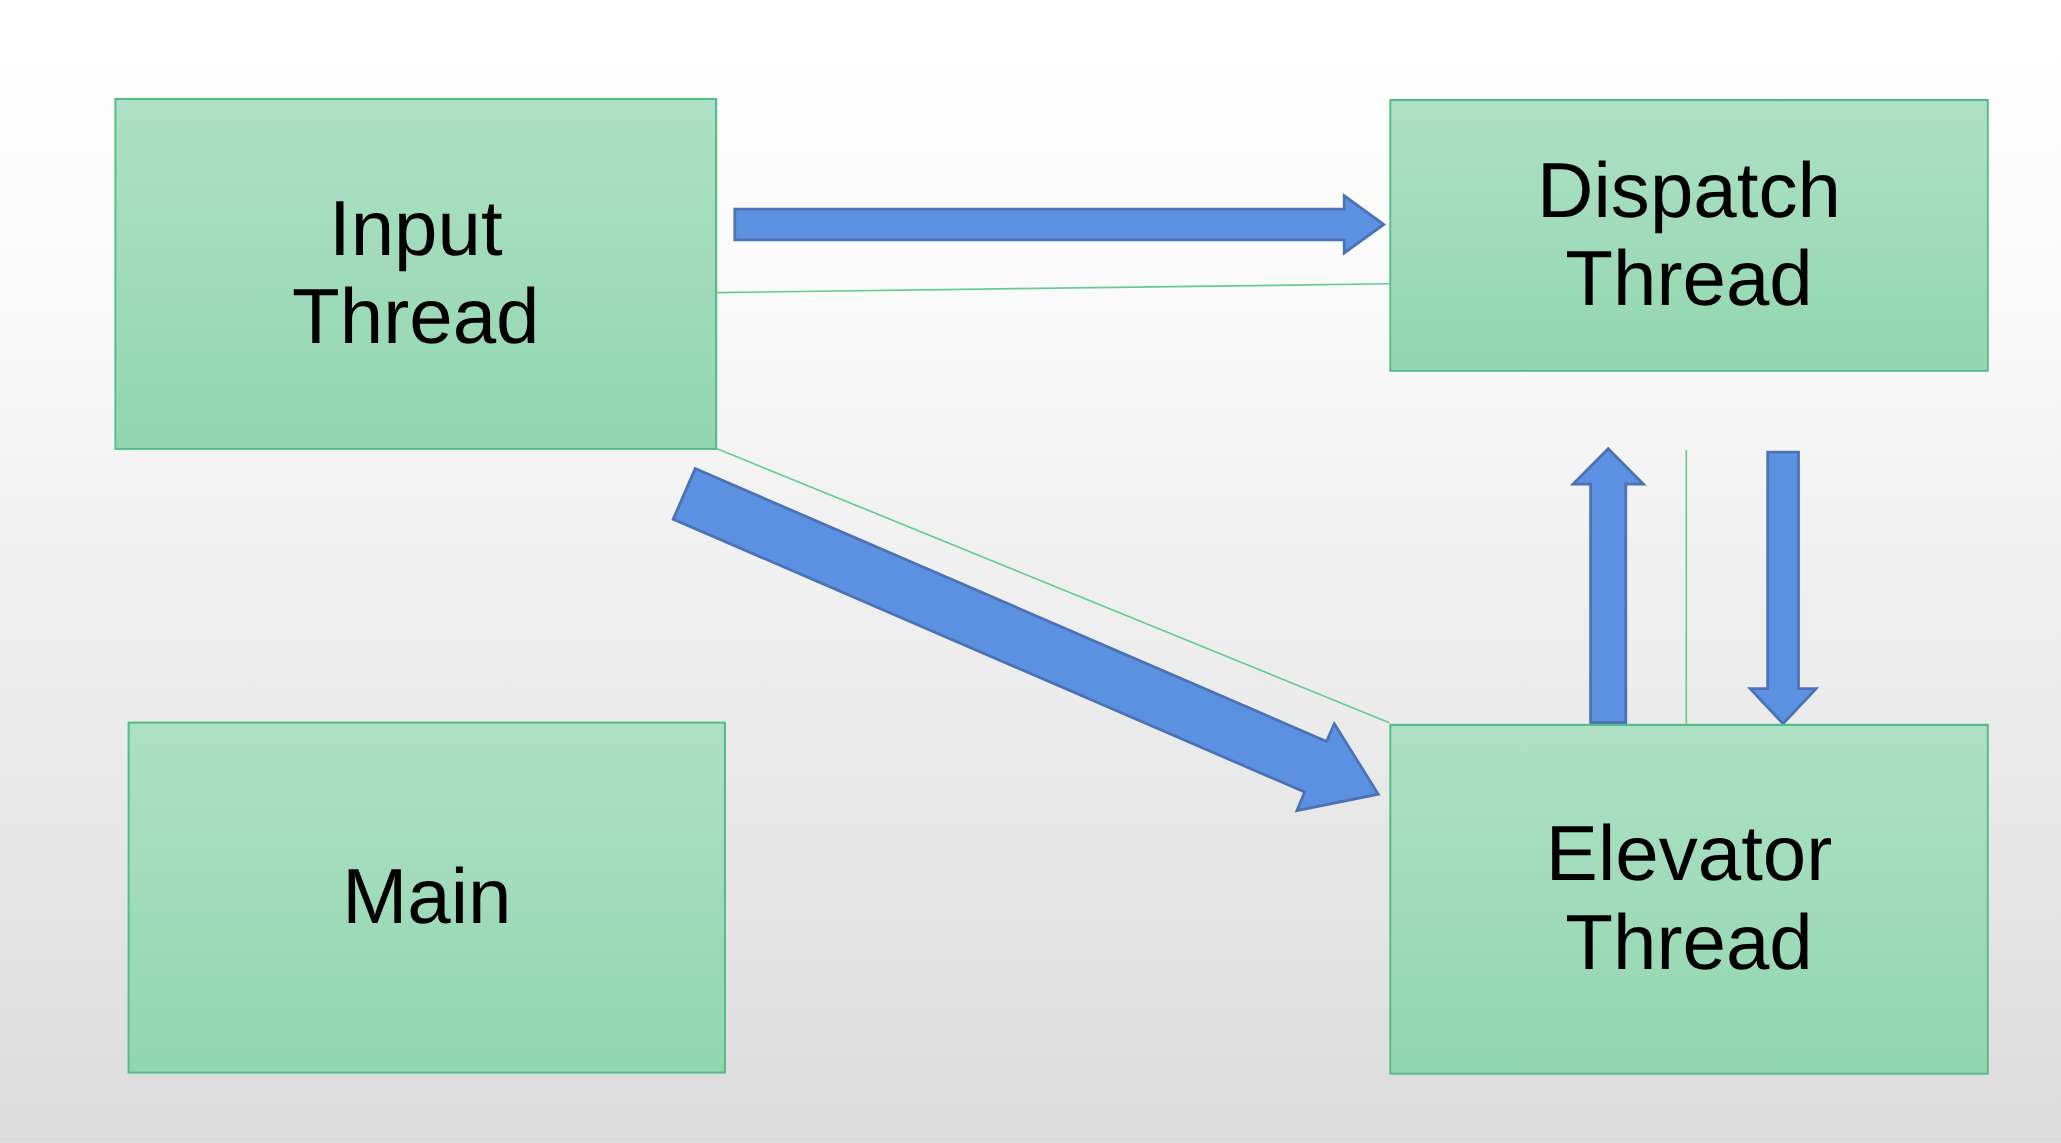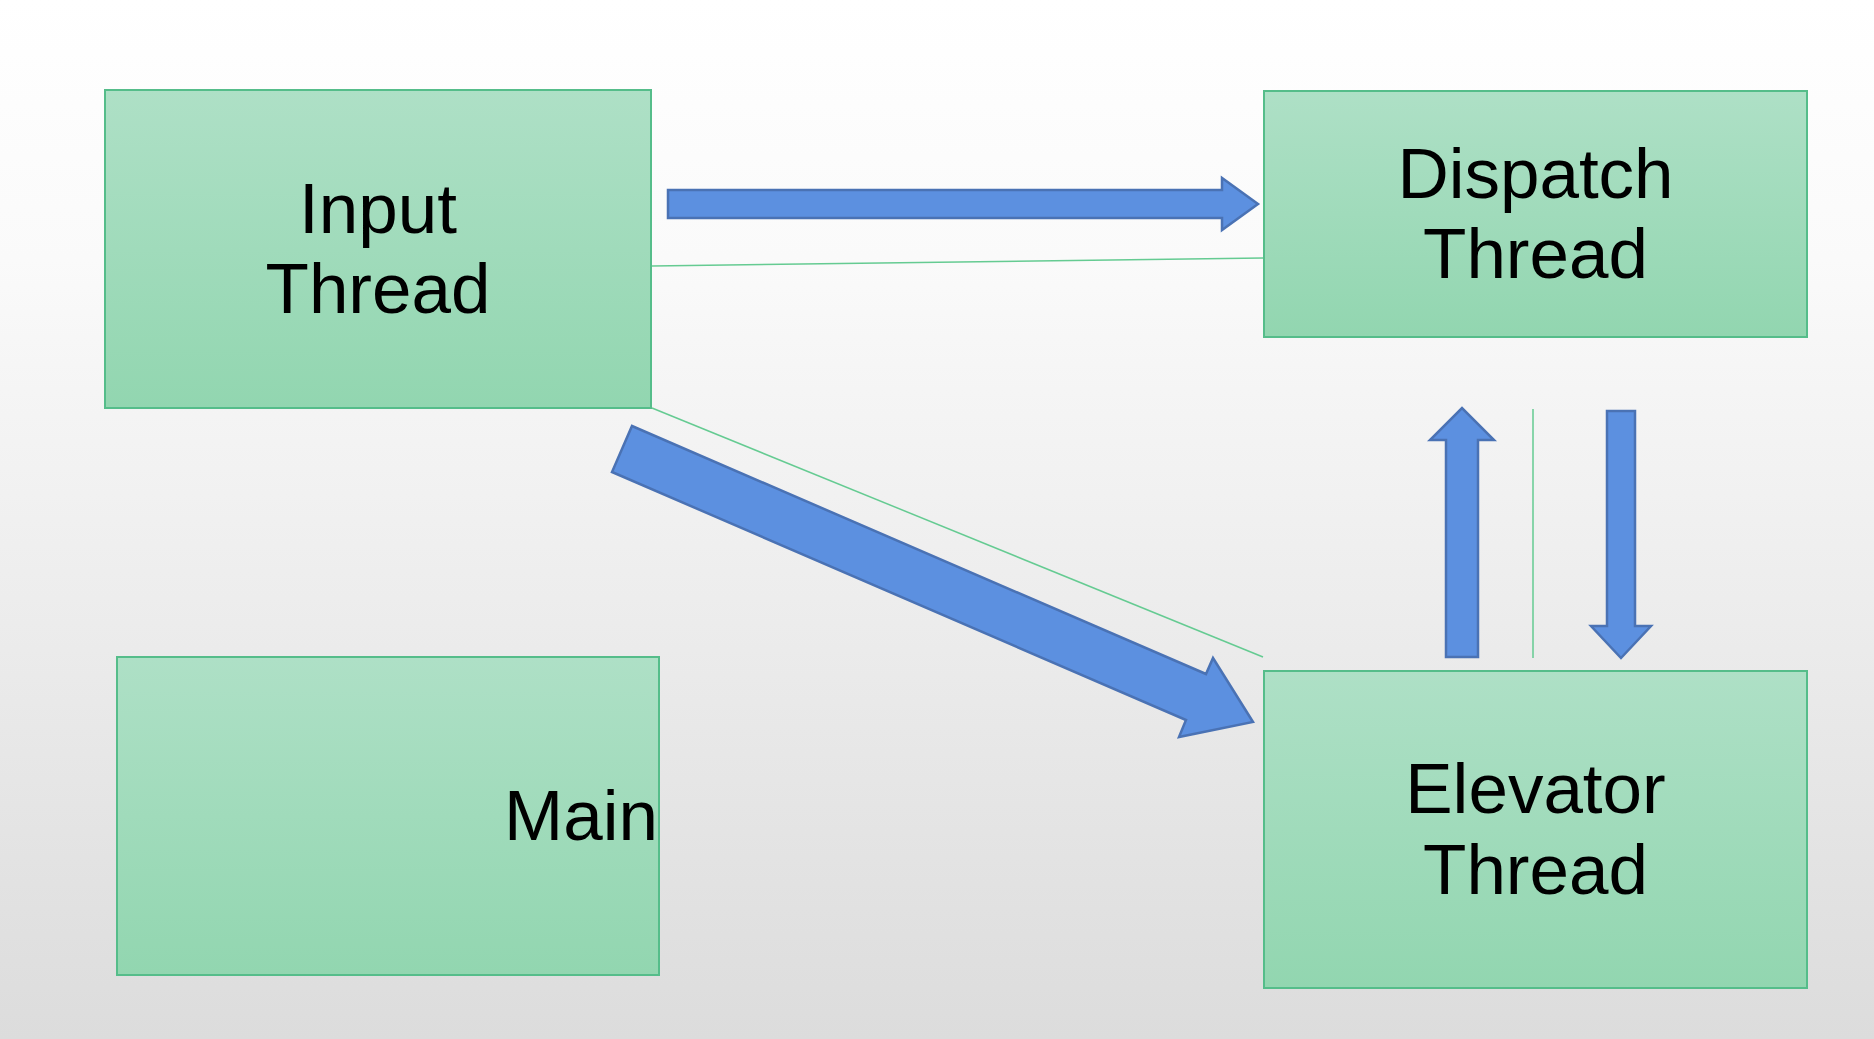--- a/index.html
+++ b/index.html
@@ -74,22 +74,22 @@
   <div class="node" style="left:104px;top:89px;width:548px;height:320px;">
     <span>Input</span>
     <span>Thread</span>
   </div>
 
   <div class="node" style="left:1263px;top:90px;width:545px;height:248px;">
     <span>Dispatch</span>
     <span>Thread</span>
   </div>
 
-  <div class="node" style="left:116px;top:656px;width:544px;height:320px;align-items:flex-end;">
+  <div class="node" style="left:116px;top:656px;width:544px;height:320px;">
     <span>Main</span>
   </div>
 
-  <div class="node" style="left:1263px;top:658px;width:545px;height:319px;margin-top:12px;">
+  <div class="node" style="left:1263px;top:658px;width:545px;height:319px;">
     <span>Elevator</span>
     <span>Thread</span>
   </div>
 
 </div>
 
 </body></html>

